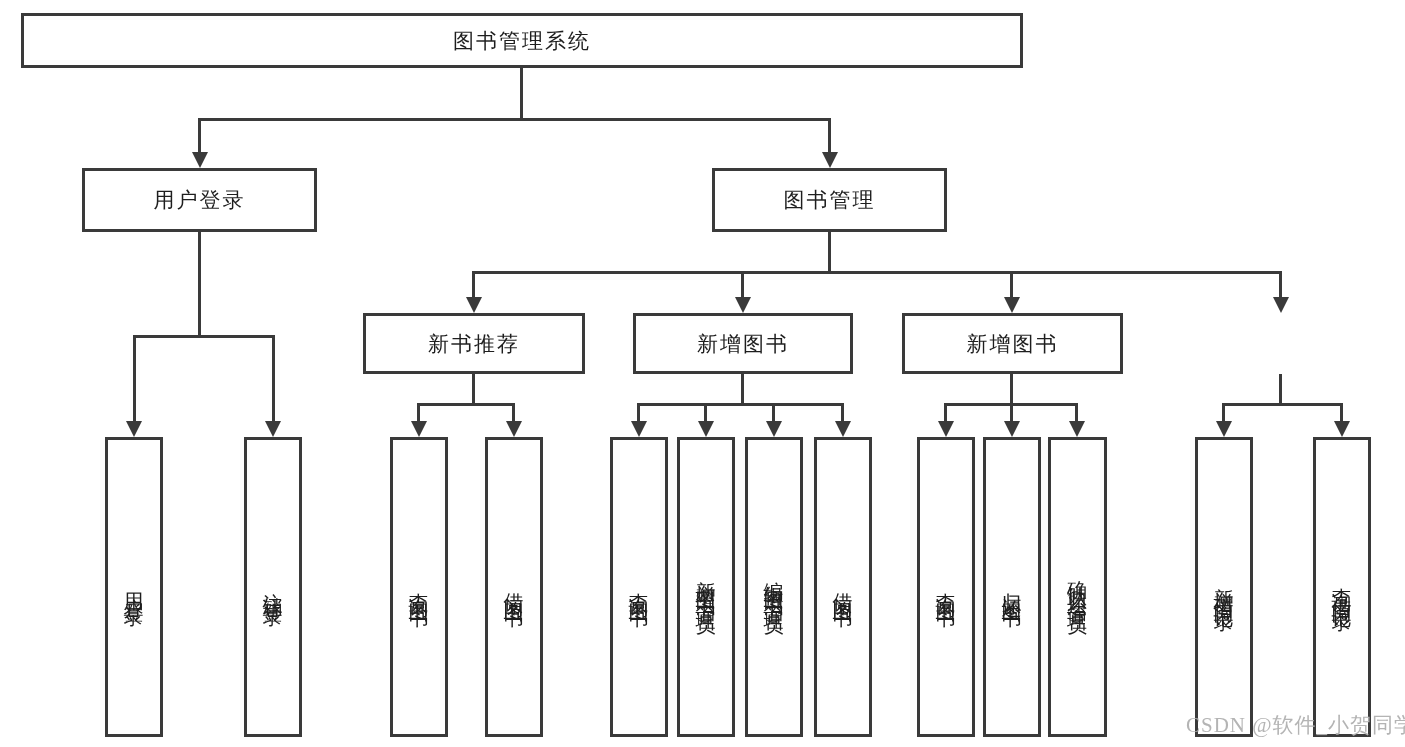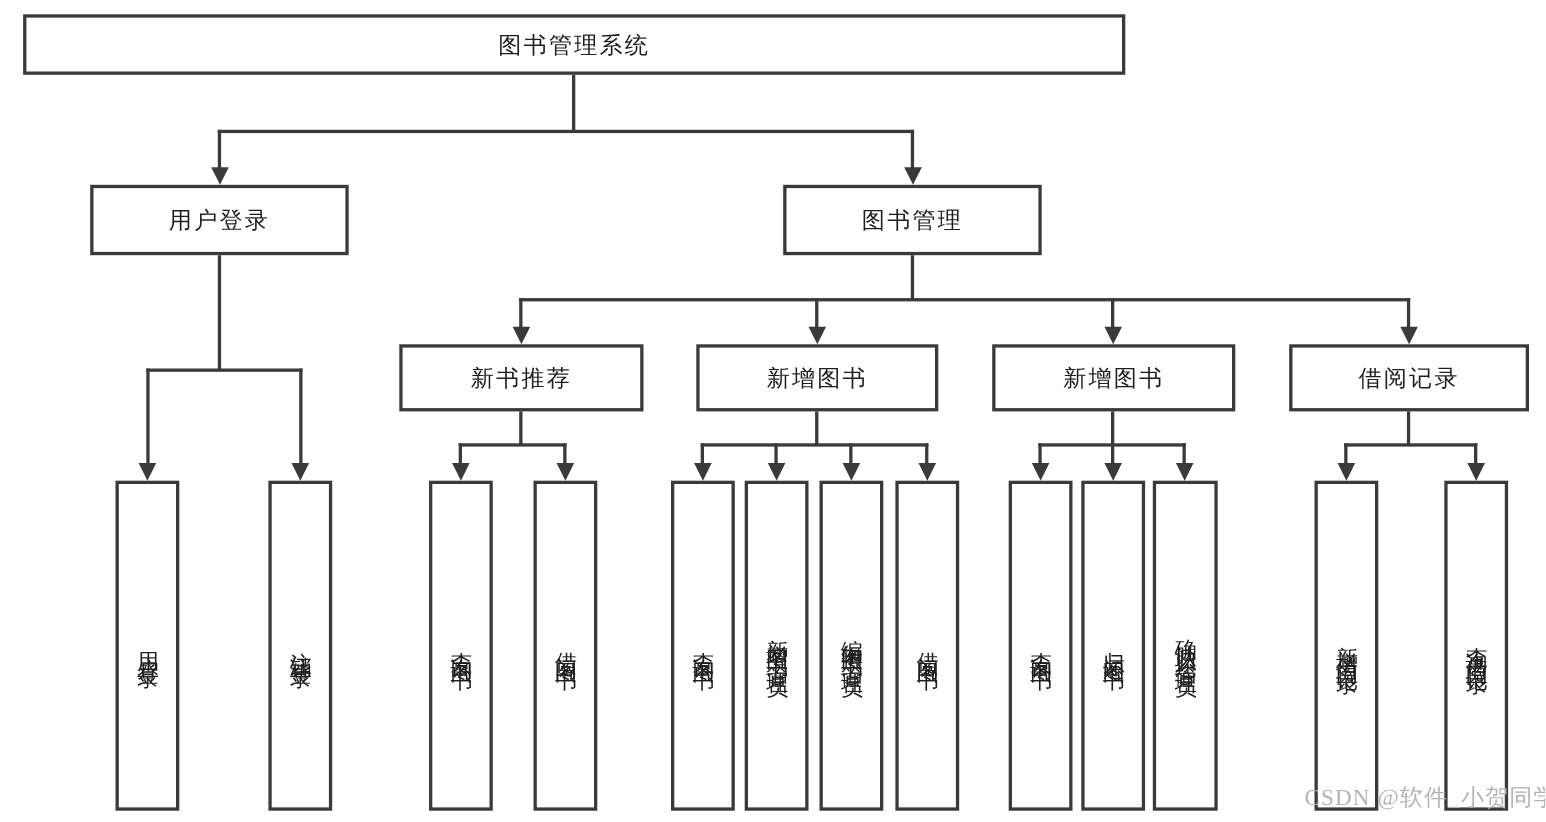--- a/index.html
+++ b/index.html
@@ -49,23 +49,20 @@
   </div>
 
   <div class="box" style="left:363px;top:313px;width:222px;height:61px;">
     <span class="hlabel">新书推荐</span>
   </div>
   <div class="box" style="left:633px;top:313px;width:220px;height:61px;">
     <span class="hlabel">新增图书</span>
   </div>
   <div class="box" style="left:902px;top:313px;width:221px;height:61px;">
     <span class="hlabel">新增图书</span>
-  </div>
-  <div class="box" style="left:1172px;top:313px;width:218px;height:61px;">
-    <span class="hlabel">借阅记录</span>
   </div>
 
   <div class="box" style="left:105px;top:437px;width:58px;height:300px;">
     <span class="vtext">用户登录</span>
   </div>
   <div class="box" style="left:244px;top:437px;width:58px;height:300px;">
     <span class="vtext">注销登录</span>
   </div>
   <div class="box" style="left:390px;top:437px;width:58px;height:300px;">
     <span class="vtext">查询图书</span>

